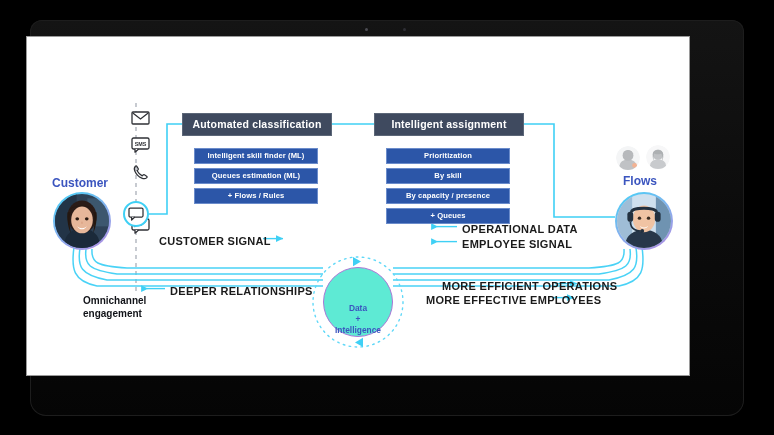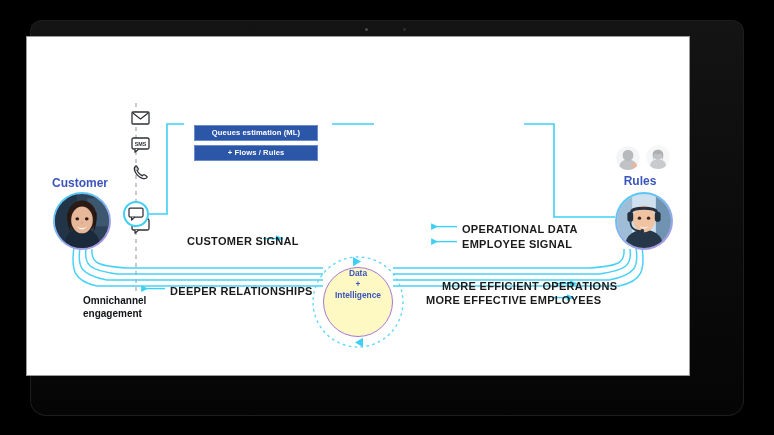--- a/index.html
+++ b/index.html
@@ -167,43 +167,43 @@
   .mini-av.m1 { left: 0; top: 1px; }
   .mini-av.m2 { left: 30px; top: 0; }
 
   
   #data-circle {
     position: absolute;
     left: 296px; top: 230px;
     width: 70px; height: 70px;
     border-radius: 50%;
     border: 1.4px solid #a877d6;
-    background: #fef9c3;
-    display: flex; align-items: flex-start; justify-content: center;
+    background: #5eead4;
+    display: flex; align-items: flex-end; justify-content: center;
     box-sizing: border-box;
     z-index: 4;
   }
   #data-circle .dc-text {
     text-align: center;
     color: #3b55bf;
     font-size: 8.4px;
     font-weight: bold;
     line-height: 11px;
   }
 
   
   .flow-label {
     position: absolute;
     font-size: 11px;
     font-weight: bold;
     color: #1b1b1b;
     letter-spacing: .3px;
     white-space: nowrap;
   }
-  #fl-customer-signal        { left: 160px; top: 198px; }
+  #fl-customer-signal        { left: 132px; top: 198px; }
   #fl-deeper-relationships   { left: 143px; top: 248px; }
   #fl-operational-data       { left: 435px; top: 186px; }
   #fl-employee-signal        { left: 435px; top: 201px; }
   #fl-more-efficient         { left: 415px; top: 243px; }
   #fl-more-effective         { left: 399px; top: 257px; }
 
   #omnichannel-label {
     position: absolute;
     left: 56px; top: 257px;
     width: 110px;
@@ -329,26 +329,37 @@
             <path d="M38.4,17 C39,27 37,33 35.4,36 C37,27 36.6,21 35.8,17 z" fill="#24170f"></path>
             <ellipse cx="20.6" cy="23" rx="1.7" ry="1.5" fill="#2b1a12"></ellipse>
             <ellipse cx="29.4" cy="23" rx="1.7" ry="1.5" fill="#2b1a12"></ellipse>
             <path d="M20.5,29.8 C23,32.2 27,32.2 29.5,29.8 C27.4,33.6 22.6,33.6 20.5,29.8 z" fill="#fff"></path>
             <path d="M25,25 L25.8,27.2 L24.2,27.2 z" fill="#d79c7d"></path>
           </svg>
         </div>
       </div>
 
       <div class="panel" id="panel-classification">
+        <div class="panel-header">Automated classification</div>
         <div class="panel-items">
+          <div class="panel-item">Intelligent skill finder (ML)</div>
           <div class="panel-item">Queues estimation (ML)</div>
           <div class="panel-item">+ Flows / Rules</div>
         </div>
       </div>
 
+      <div class="panel" id="panel-assignment">
+        <div class="panel-header">Intelligent assignment</div>
+        <div class="panel-items">
+          <div class="panel-item">Prioritization</div>
+          <div class="panel-item">By skill</div>
+          <div class="panel-item">By capacity / presence</div>
+          <div class="panel-item">+ Queues</div>
+        </div>
+      </div>
 
       <div id="mini-avatars">
         <div class="mini-av m1">
           <svg viewBox="0 0 24 24">
             <circle cx="12" cy="12" r="12" fill="#eceef0"></circle>
             <ellipse cx="12" cy="20" rx="8.6" ry="6.6" fill="#8d9196"></ellipse>
             <circle cx="12" cy="9.4" r="5.4" fill="#7d8186"></circle>
             <path d="M6.6,8.4 C6.6,3.4 17.4,3.4 17.4,8.8 C17.4,6 15,4.6 12,4.6 C9,4.6 6.6,6 6.6,8.4 z" fill="#5e6367"></path>
             <circle cx="18.6" cy="19.4" r="2.4" fill="#e8743b"></circle>
           </svg>
@@ -357,21 +368,21 @@
           <svg viewBox="0 0 24 24">
             <circle cx="12" cy="12" r="12" fill="#f1f2f3"></circle>
             <ellipse cx="12" cy="20.5" rx="8" ry="6.2" fill="#9ca0a5"></ellipse>
             <circle cx="12" cy="9.6" r="5.2" fill="#8b8f94"></circle>
             <path d="M6.8,9 C6.8,3.6 17.2,3.6 17.2,9.4 C17.6,13 16.6,15 16.2,16 C16.8,12 16,9.4 15,8.4
                      C13.4,9.6 9,9.6 8,8.2 C7.6,10 7.4,13 7.8,16 C7.2,14.6 6.4,12.4 6.8,9 z" fill="#6b7075"></path>
           </svg>
         </div>
       </div>
 
-      <div class="role-label" id="label-agent">Rules</div>
+      <div class="role-label" id="label-agent">Flows</div>
 
       <div class="avatar-ring" id="avatar-agent">
         <div class="avatar-inner">
           <svg class="face" viewBox="0 0 50 50" preserveAspectRatio="xMidYMid slice">
             <rect width="50" height="50" fill="#cfe0ee"></rect>
             <rect x="0" y="0" width="14" height="50" fill="#9fbdd6"></rect>
             <rect x="36" y="0" width="14" height="50" fill="#6f93b1"></rect>
             <ellipse cx="25" cy="46" rx="17" ry="13" fill="#27374a"></ellipse>
             <ellipse cx="25" cy="23" rx="10.4" ry="12.4" fill="#f0c3a3"></ellipse>
             <path d="M13.6,18.6 C13.6,9.6 36.4,9.6 36.4,19.2 C35,15.4 31,12.8 25,12.8 C19,12.8 15,15.2 13.6,18.6 z" fill="#b98a53"></path>

